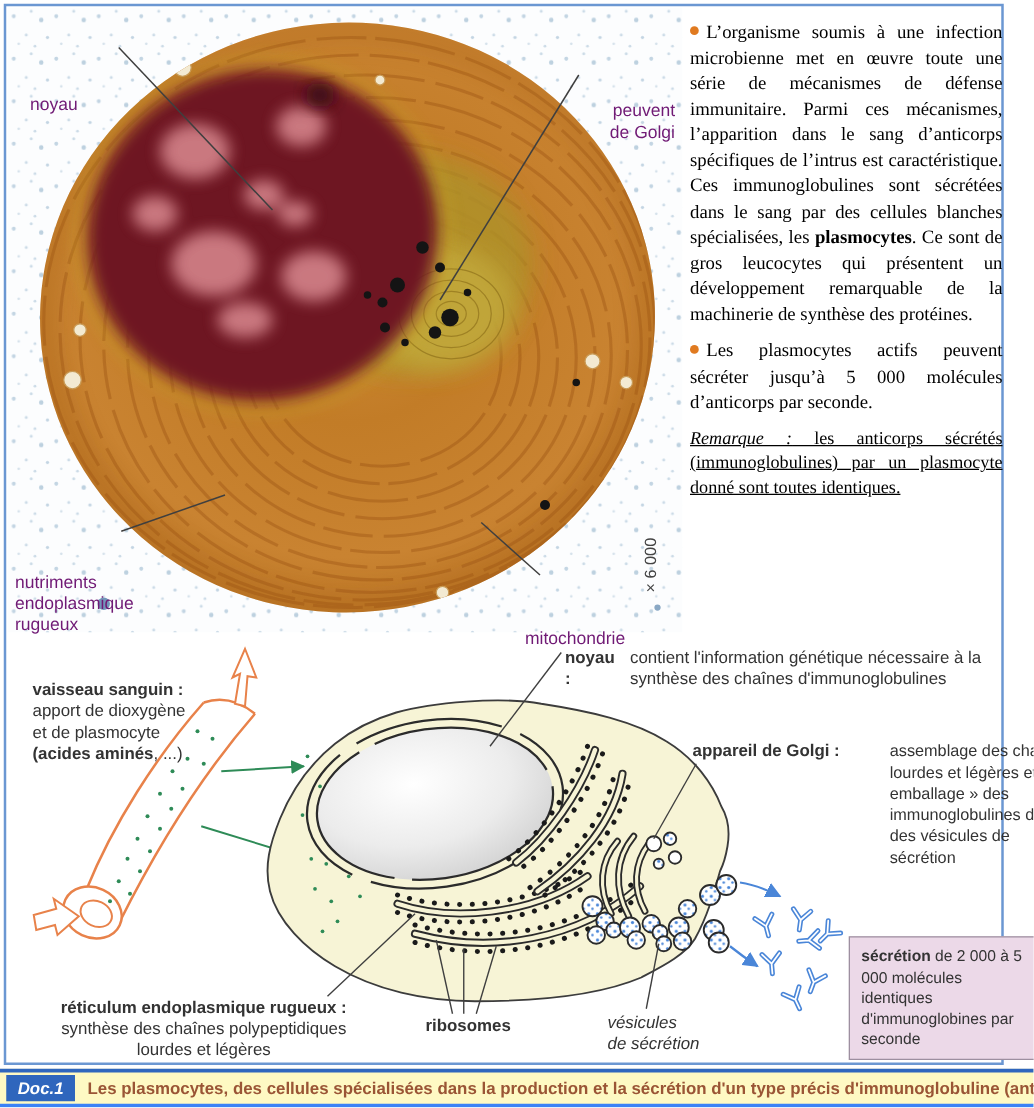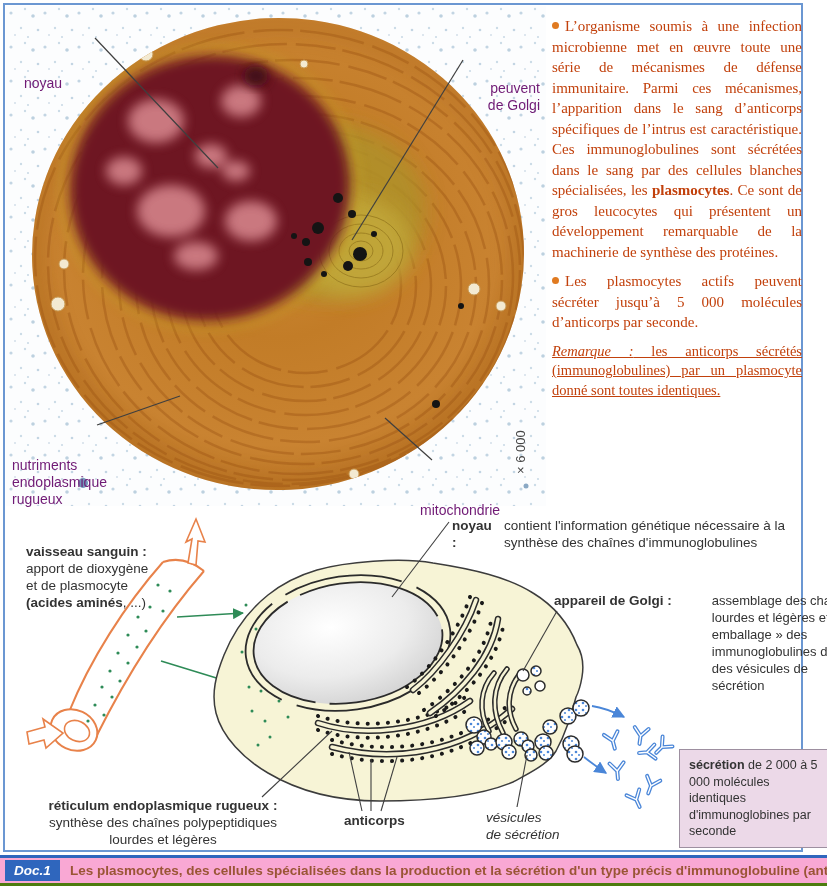--- a/index.html
+++ b/index.html
@@ -11,42 +11,42 @@
   
   .micro { position:absolute; left:6px; top:6px; width:540px; height:500px; }
   .micro svg { position:absolute; left:0; top:0; }
   .mlabel { position:absolute; font-size:14px; color:#701a75; line-height:17px;margin-top:47px; }
   .maglabel { position:absolute; left:507px; top:468px; transform:rotate(-90deg);
               transform-origin:0 0; font-size:13px; color:#444; white-space:nowrap; }
 
   
   .textcol { position:absolute; left:552px; top:16px; width:250px;
              font-family:"Liberation Serif", serif; font-size:15px; line-height:20.5px;
-             color:#c2410c; text-align:justify; }
+             color:#000000; text-align:justify; }
   .para { margin:0 0 9px 0; }
   .bullet { display:inline-block; width:7px; height:7px; border-radius:50%;
             background:#e07a20; margin-right:6px; vertical-align:2px; }
   .bold { font-weight:bold; }
   .remark { font-size:14.5px; line-height:19.5px;text-decoration:underline; }
   .rl { font-style:italic; }
 
   
   .diagram { position:absolute; left:0; top:505px; width:827px; height:350px; }
   .diagram svg { position:absolute; left:0; top:0; }
   .dlabel { position:absolute; font-size:13.5px; color:#333; line-height:17px; }
   .dtitle { font-weight:bold; }
   .flexlab { display:flex; gap:5px; }
   .center { text-align:center; }
   .secretion-box { position:absolute; left:679px; top:244px; width:157px;
                    background:#ecd9e8; border:1px solid #9d8fa0; padding:7px 9px;
                    font-size:12.5px; line-height:16.5px; color:#333; box-sizing:border-box; }
 
   
   .caption { position:absolute; left:0; top:855px; width:827px; height:31px;
-             background:#f9a8d4; border-top:3px solid #2f66bd; border-bottom:3px solid #4d7c0f;
+             background:#fef9c3; border-top:3px solid #2f66bd; border-bottom:3px solid #3b82f6;
              box-sizing:border-box; }
   .badge { position:absolute; left:5px; top:2px; height:21px; width:55px; background:#2f66bd;
            color:#ffffff; font-weight:bold; font-style:italic; font-size:13.5px;
            display:flex; align-items:center; justify-content:center; }
   .captext { position:absolute; left:70px; top:0; height:25px; line-height:25px;
              color:#9a5535; font-weight:bold; font-size:13.5px; white-space:nowrap; }
 </style>
 </head>
 <body>
 
@@ -392,21 +392,21 @@
       <span style="width:150px; font-size:13px;">assemblage des chaînes lourdes et légères et « emballage » des immunoglobulines dans des vésicules de sécrétion</span>
     </div>
 
     <div class="dlabel center" style="left:28px; top:292px; width:270px;">
       <div class="dtitle">réticulum endoplasmique rugueux :</div>
       <div>synthèse des chaînes polypeptidiques</div>
       <div>lourdes et légères</div>
     </div>
 
     <div class="dlabel dtitle center" style="left:327px; top:307px; width:95px;">
-      <span>anticorps</span>
+      <span>ribosomes</span>
     </div>
 
     <div class="dlabel" style="left:486px; top:304px;font-style:italic;">
       <div>vésicules</div>
       <div>de sécrétion</div>
     </div>
 
     <div class="secretion-box">
       <span class="dtitle">sécrétion</span><span> de 2 000 à 5 000 molécules identiques d'immunoglobines par seconde</span>
     </div>

